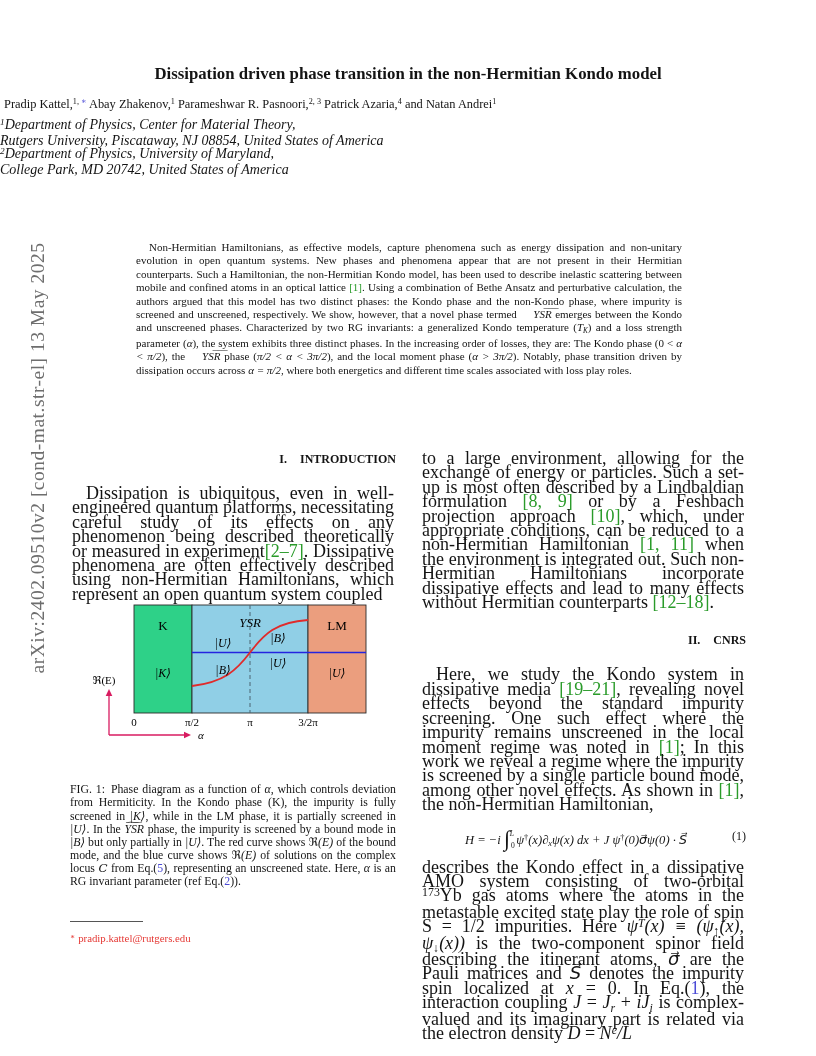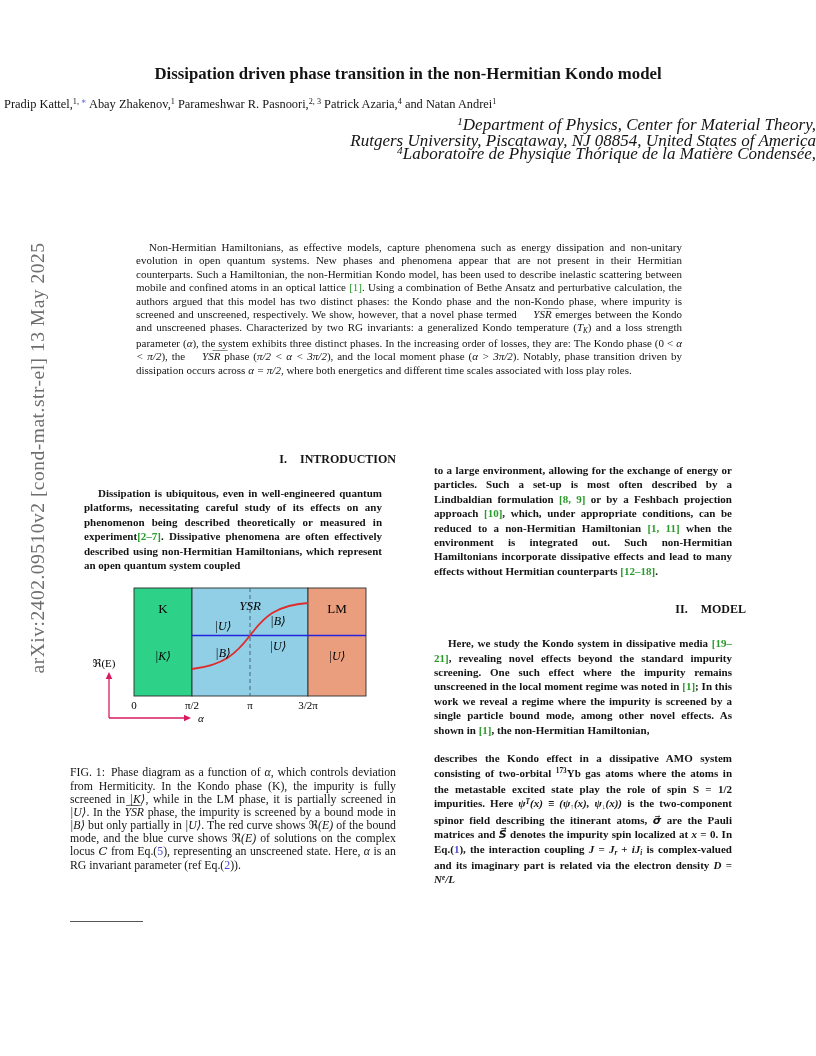--- a/index.html
+++ b/index.html
@@ -19,34 +19,34 @@
   .title {
     position:absolute; top:64px; left:0; width:816px;
     text-align:center; font-weight:bold; font-size:16.8px;
   }
   .authors {
     position:absolute; top:97px; left:4px; width:816px;
     text-align:left; font-size:12.4px;
   }
   .affils {
     position:absolute; top:118px; left:0; width:816px;
-    text-align:right; font-style:italic; font-size:17px; line-height:13.6px;
+    text-align:left; font-style:italic; font-size:14px; line-height:13.6px;
   }
   
   .abstract {
     position:absolute; top:241px; left:136px; width:546px;
     font-size:11px; line-height:13.4px; text-align:justify; text-indent:13px;
   }
   
   .col { position:absolute; width:326px; }
   .col-left  { left:70px;  top:452px; }
   .col-right { left:420px; top:449px; }
   .sec-head { text-align:right; font-weight:bold; font-size:12px; margin:0 0 19px 0; }
   .sec-head .num { margin-right:13px; }
-  p.body { margin:14px; font-size:11px; line-height:14.4px; text-align:justify; text-indent:14px;font-weight:bold; }
+  p.body { margin:2px; font-size:18px; line-height:14.4px; text-align:justify; text-indent:14px; }
   p.noindent { text-indent:0; }
   
   .m { font-style:italic; font-family:"Liberation Serif","DejaVu Serif","DejaVu Sans",serif; }
   .cal { font-style:italic; font-family:"DejaVu Serif",serif; }
   .cite { color:#2a9b2a; }
   .eqref { color:#4b4bd6; }
   .star { color:#4b4bd6; }
   .up { font-size:0.66em; position:relative; top:-0.45em; }
   .dn { font-size:0.66em; position:relative; top:0.28em; }
   .up.m,.dn.m { font-style:italic; }
@@ -76,21 +76,22 @@
 </head>
 <body>
 
 <div class="arxiv-stamp">arXiv:2402.09510v2  [cond-mat.str-el]  13 May 2025</div>
 
 <div class="title">Dissipation driven phase transition in the non-Hermitian Kondo model</div>
 <div class="authors"><span>Pradip Kattel,</span><span class="up">1, </span><span class="up star">∗</span><span> Abay Zhakenov,</span><span class="up">1</span><span> Parameshwar R. Pasnoori,</span><span class="up">2, 3</span><span> Patrick Azaria,</span><span class="up">4</span><span> and Natan Andrei</span><span class="up">1</span></div>
 <div class="affils">
   <div><span class="up">1</span><span>Department of Physics, Center for Material Theory,</span></div>
   <div><span>Rutgers University, Piscataway, NJ 08854, United States of America</span></div>
-  <div><span class="up">4</span><span>Laboratoire de Physique Thórique de la Matière Condensée,</span></div>
+  <div><span class="up">2</span><span>Department of Physics, University of Maryland,</span></div>
+  <div><span>College Park, MD 20742, United States of America</span></div>
 </div>
 
 <div class="abstract"><span>Non-Hermitian Hamiltonians, as effective models, capture phenomena such as energy dissipation and non-unitary evolution in open quantum systems. New phases and phenomena appear that are not present in their Hermitian counterparts. Such a Hamiltonian, the non-Hermitian Kondo model, has been used to describe inelastic scattering between mobile and confined atoms in an optical lattice </span><span class="cite">[1]</span><span>. Using a combination of Bethe Ansatz and perturbative calculation, the authors argued that this model has two distinct phases: the Kondo phase and the non-Kondo phase, where impurity is screened and unscreened, respectively. We show, however, that a novel phase termed </span><span class="ysr">YSR</span><span> emerges between the Kondo and unscreened phases. Characterized by two RG invariants: a generalized Kondo temperature (</span><span class="m">T</span><span class="dn m">K</span><span>) and a loss strength parameter (</span><span class="m">α</span><span>), the system exhibits three distinct phases. In the increasing order of losses, they are: The Kondo phase (0 &lt; </span><span class="m">α</span><span class="m"> &lt; π/2</span><span>), the </span><span class="ysr">YSR</span><span> phase (</span><span class="m">π/2 &lt; α &lt; 3π/2</span><span>), and the local moment phase (</span><span class="m">α &gt; 3π/2</span><span>). Notably, phase transition driven by dissipation occurs across </span><span class="m">α = π/2</span><span>, where both energetics and different time scales associated with loss play roles.</span></div>
 
 <div class="col col-left">
   <div class="sec-head">
     <span class="num">I.</span><span>INTRODUCTION</span>
   </div>
   <p class="body"><span>Dissipation is ubiquitous, even in well-engineered quantum platforms, necessitating careful study of its effects on any phenomenon being described theoretically or measured in experiment</span><span class="cite">[2–7]</span><span>. Dissipative phenomena are often effectively described using non-Hermitian Hamiltonians, which represent an open quantum system coupled</span></p>
 
@@ -131,21 +132,28 @@
       <text x="122" y="144" font-size="11" font-style="italic">α</text>
     </svg>
   </div>
 
   <div class="fig-caption"><span>FIG. 1: Phase diagram as a function of </span><span class="m">α</span><span>, which controls deviation from Hermiticity. In the Kondo phase (K), the impurity is fully screened in </span><span class="m">|K⟩</span><span>, while in the LM phase, it is partially screened in </span><span class="m">|U⟩</span><span>. In the </span><span class="ysr">YSR</span><span> phase, the impurity is screened by a bound mode in </span><span class="m">|B⟩</span><span> but only partially in </span><span class="m">|U⟩</span><span>. The red curve shows </span><span class="m">ℜ(E)</span><span> of the bound mode, and the blue curve shows </span><span class="m">ℜ(E)</span><span> of solutions on the complex locus </span><span class="cal">C</span><span> from Eq.(</span><span class="eqref">5</span><span>), representing an unscreened state. Here, </span><span class="m">α</span><span> is an RG invariant parameter (ref Eq.(</span><span class="eqref">2</span><span>)).</span></div>
 </div>
 
 <div class="col col-right">
   <p class="body noindent"><span>to a large environment, allowing for the exchange of energy or particles. Such a set-up is most often described by a Lindbaldian formulation </span><span class="cite">[8, 9]</span><span> or by a Feshbach projection approach </span><span class="cite">[10]</span><span>, which, under appropriate conditions, can be reduced to a non-Hermitian Hamiltonian </span><span class="cite">[1, 11]</span><span> when the environment is integrated out. Such non-Hermitian Hamiltonians incorporate dissipative effects and lead to many effects without Hermitian counterparts </span><span class="cite">[12–18]</span><span>.</span></p>
   <div class="sec-head" style="margin-top:24px;">
-    <span class="num">II.</span><span>MODEL</span>
+    <span class="num">II.</span><span>CNRS</span>
   </div>
   <p class="body"><span>Here, we study the Kondo system in dissipative media </span><span class="cite">[19–21]</span><span>, revealing novel effects beyond the standard impurity screening. One such effect where the impurity remains unscreened in the local moment regime was noted in </span><span class="cite">[1]</span><span>; In this work we reveal a regime where the impurity is screened by a single particle bound mode, among other novel effects. As shown in </span><span class="cite">[1]</span><span>, the non-Hermitian Hamiltonian,</span></p>
+  <div class="eq-row">
+    <span class="eq-math"><span class="m">H = −i </span><span class="intg">∫</span><span class="limt m">L</span><span class="limb">0</span><span class="m">ψ</span><span class="up">†</span><span class="m">(x)∂</span><span class="dn m">x</span><span class="m">ψ(x) dx + J ψ</span><span class="up">†</span><span class="m">(0)σ⃗ψ(0) · S⃗</span></span>
+    <span class="eq-num">(1)</span>
+  </div>
   <p class="body noindent"><span>describes the Kondo effect in a dissipative AMO system consisting of two-orbital </span><span class="up">173</span><span>Yb gas atoms where the atoms in the metastable excited state play the role of spin S = 1/2 impurities. Here </span><span class="m">ψ</span><span class="up m">T</span><span class="m">(x) ≡ (ψ</span><span class="dn">↑</span><span class="m">(x), ψ</span><span class="dn">↓</span><span class="m">(x))</span><span> is the two-component spinor field describing the itinerant atoms, </span><span class="m">σ⃗</span><span> are the Pauli matrices and </span><span class="m">S⃗</span><span> denotes the impurity spin localized at </span><span class="m">x</span><span> = 0. In Eq.(</span><span class="eqref">1</span><span>), the interaction coupling </span><span class="m">J</span><span> = </span><span class="m">J</span><span class="dn m">r</span><span> + </span><span class="m">iJ</span><span class="dn m">i</span><span> is complex-valued and its imaginary part is related via the electron density </span><span class="m">D</span><span> = </span><span class="m">N</span><span class="up m">e</span><span class="m">/L</span></p>
 </div>
 
 <div class="footnote-block">
   <div class="footnote-rule"></div>
+  <div class="footnote">
+    <span class="marker">∗</span><span>pradip.kattel@rutgers.edu</span>
+  </div>
 </div>
 
 </body></html>

